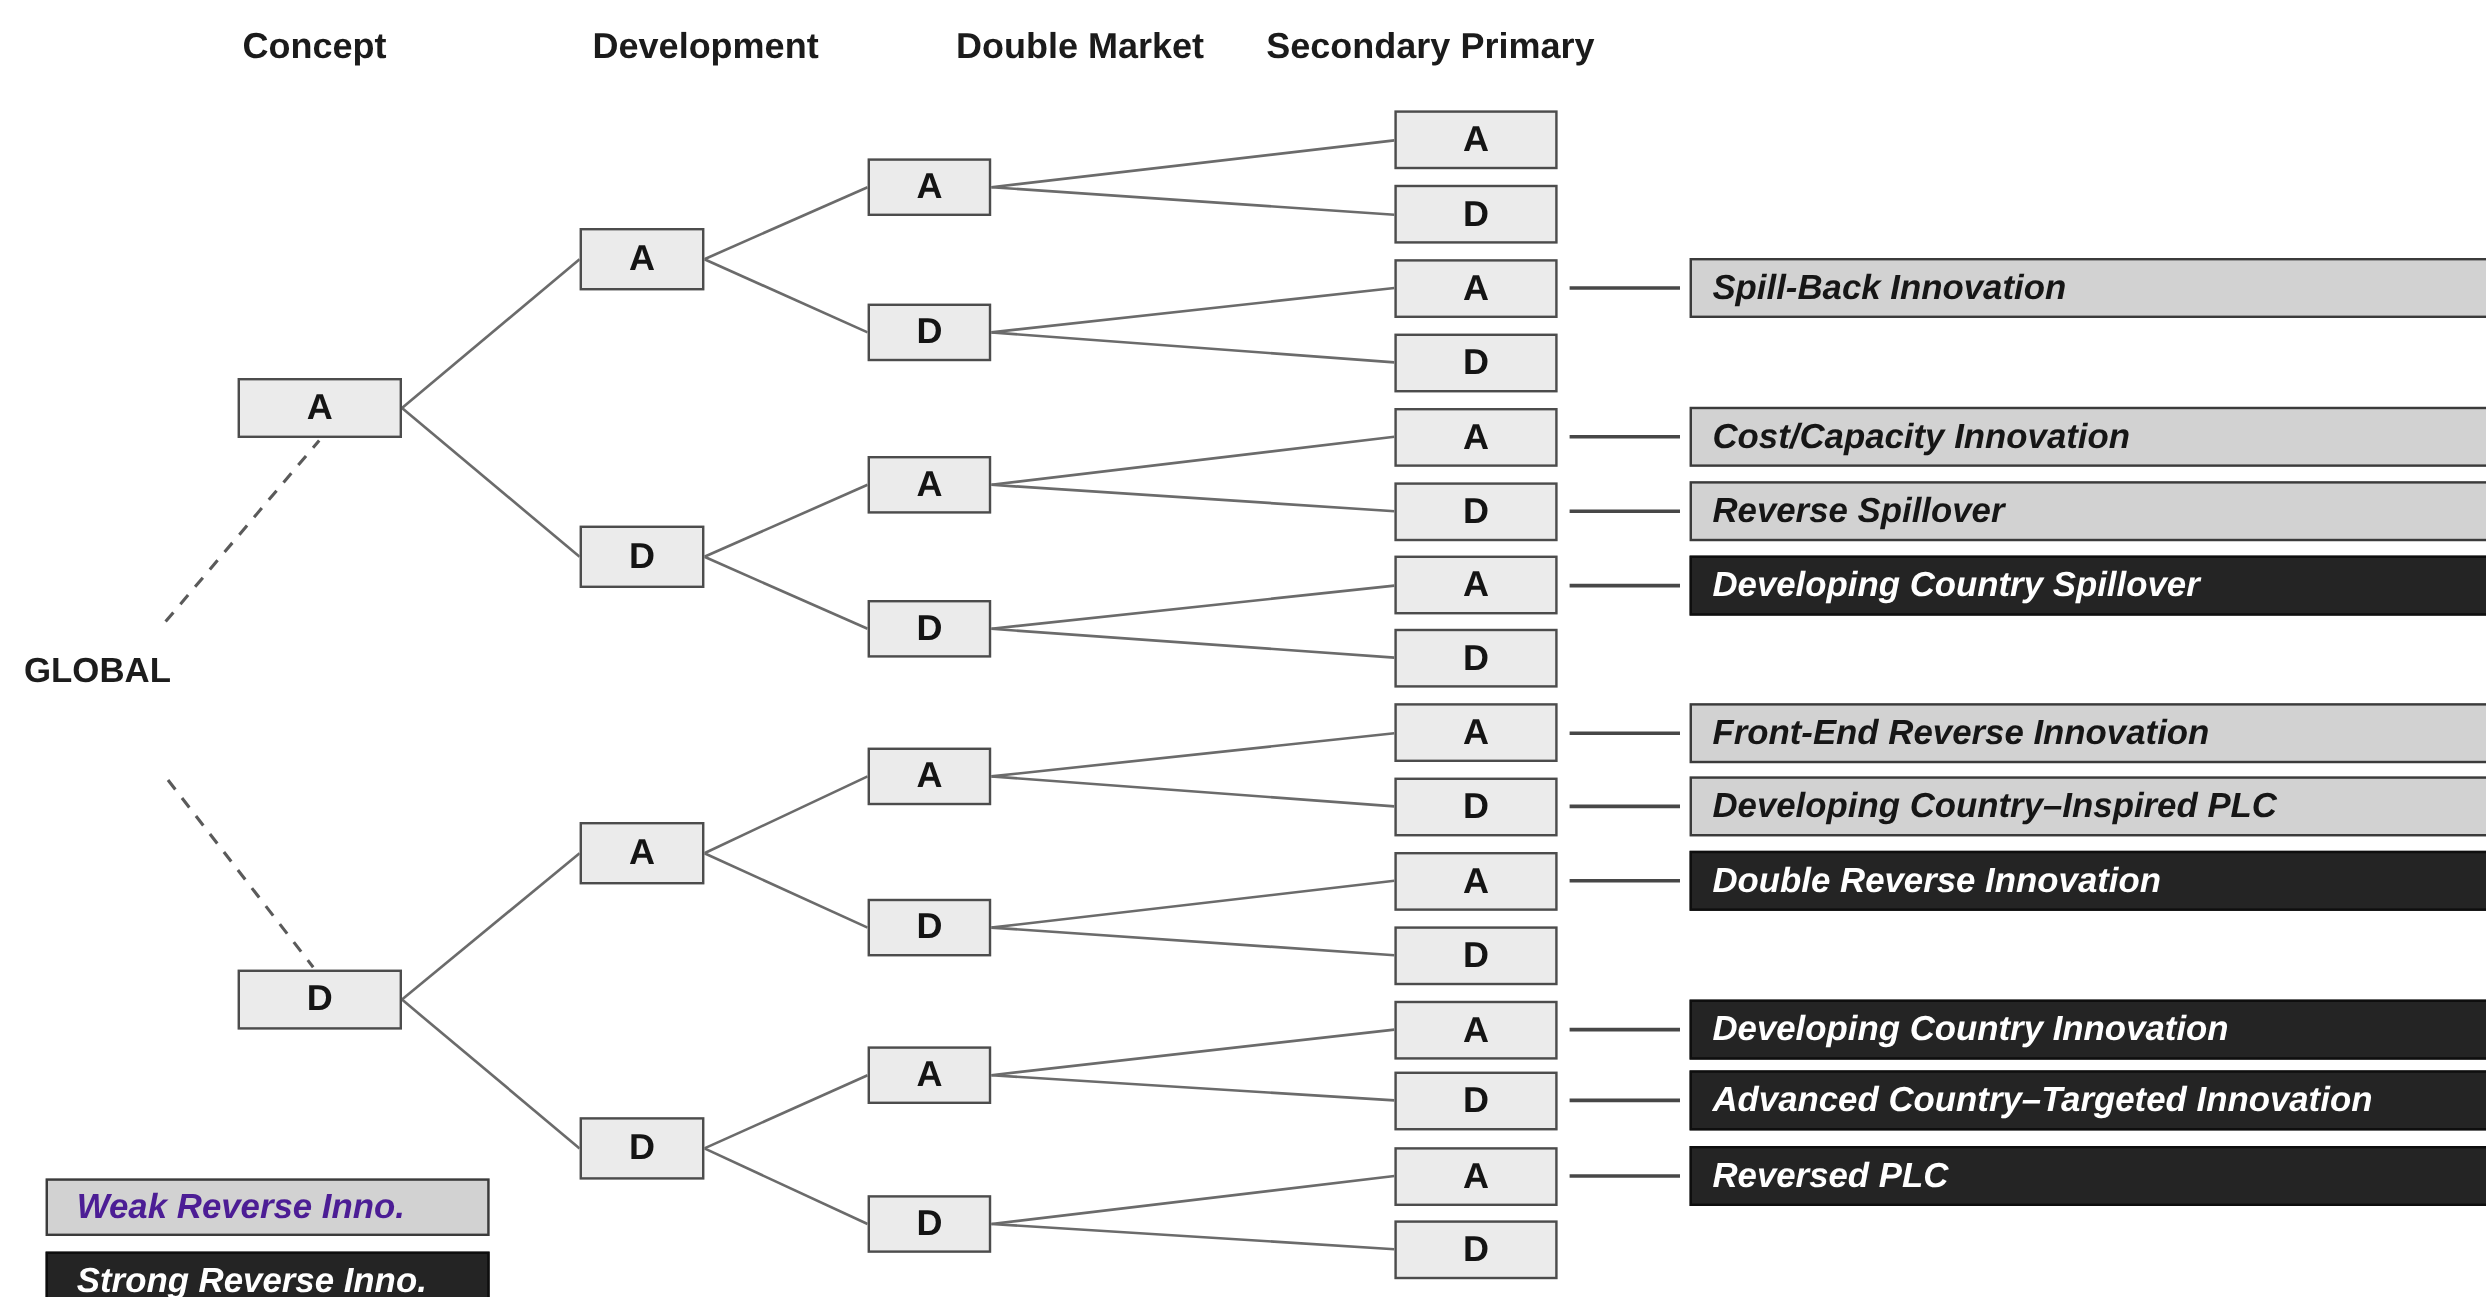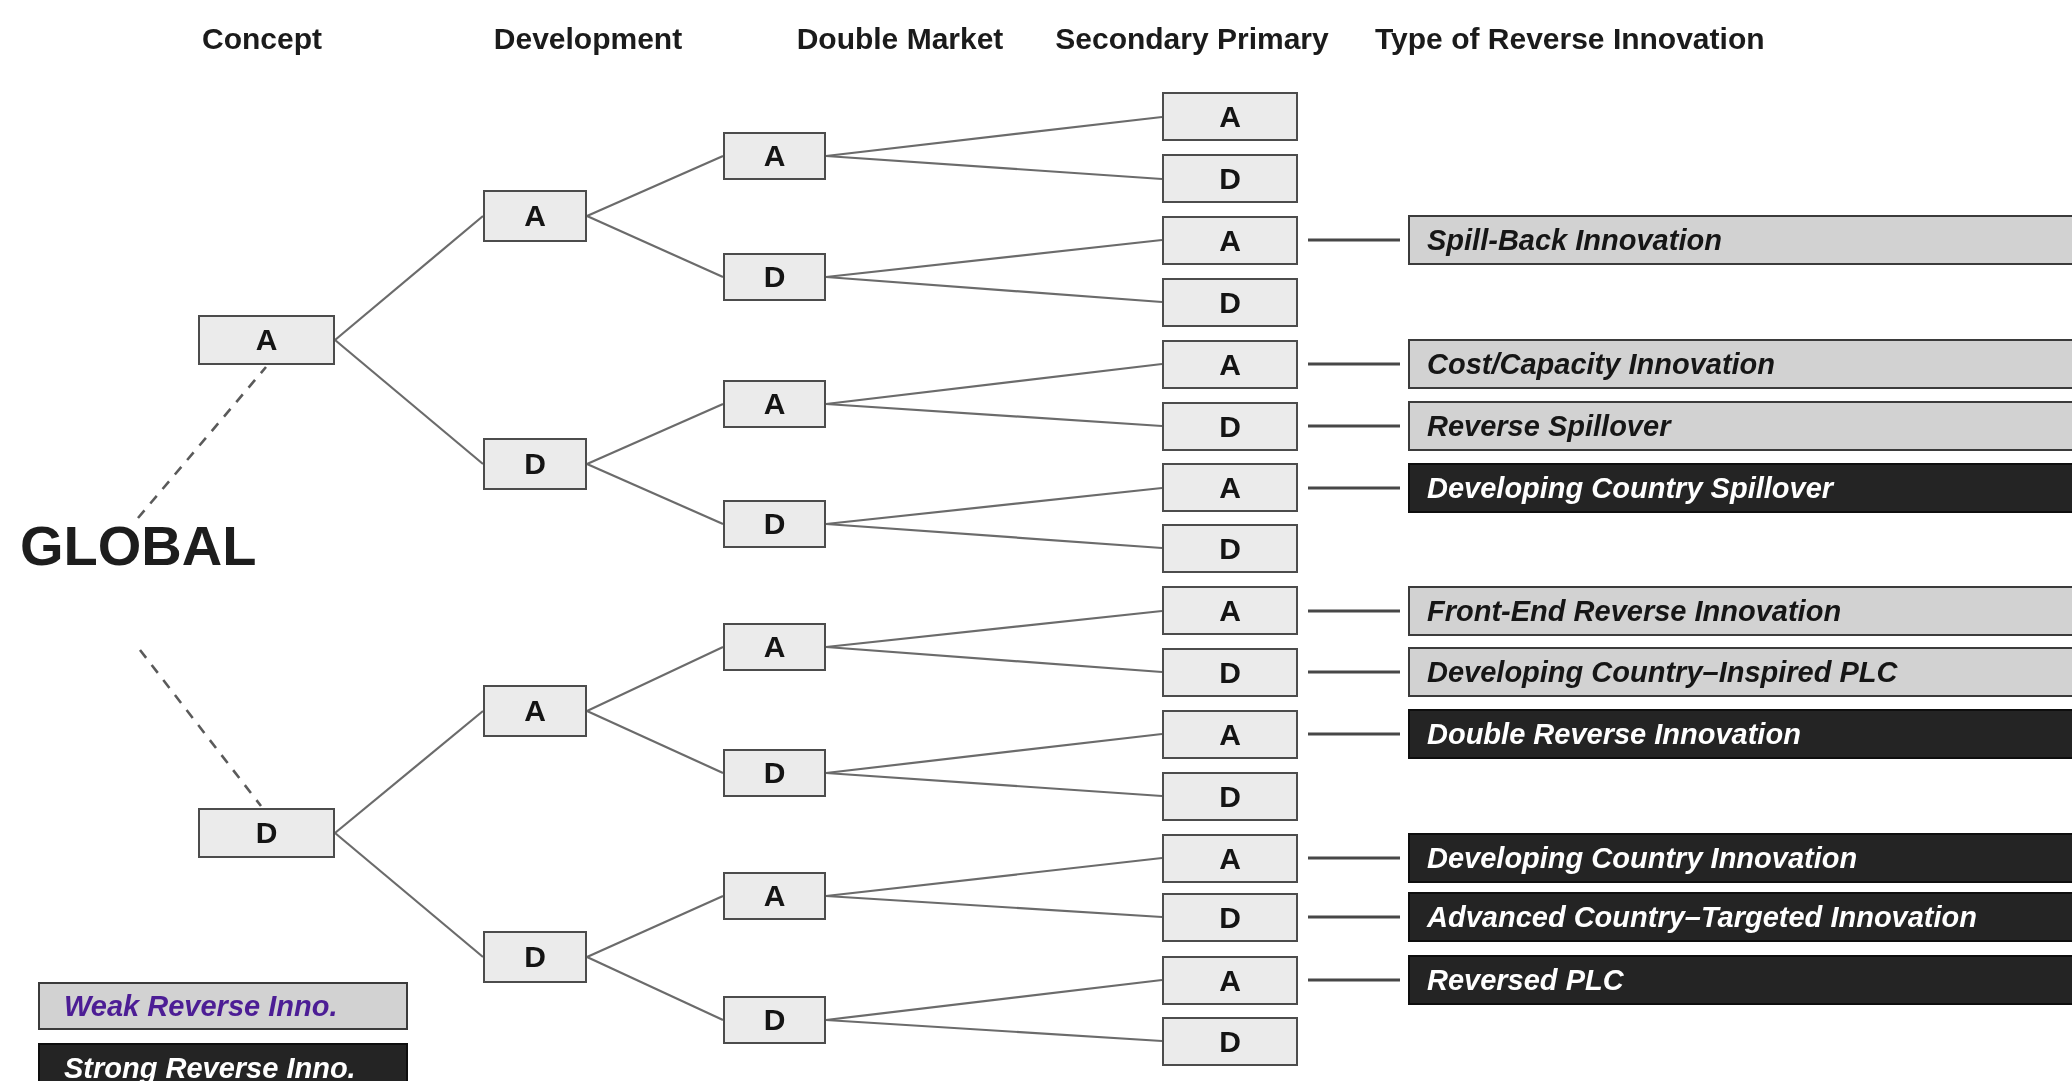--- a/index.html
+++ b/index.html
@@ -19,21 +19,21 @@
     font-weight:bold;font-size:30px;color:#141414;box-sizing:border-box;
   }
   .bar{
     position:absolute;left:1408px;width:668px;height:50px;
     display:flex;align-items:center;padding-left:17px;box-sizing:border-box;
     font-weight:bold;font-style:italic;font-size:29px;white-space:nowrap;
   }
   .bar.weak{background:#d2d2d2;border:2px solid #3b3b3b;color:#161616;}
   .bar.strong{background:#242424;border:2px solid #0e0e0e;color:#ffffff;}
   .root{
-    position:absolute;left:20px;top:517px;font-weight:bold;font-size:56px;
+    position:absolute;left:20px;top:531px;font-weight:bold;font-size:29px;
     line-height:57px;color:#1d1d1d;white-space:nowrap;
   }
   .legend-box{
     position:absolute;left:38px;width:370px;height:48px;
     display:flex;align-items:center;padding-left:24px;box-sizing:border-box;
     font-weight:bold;font-style:italic;font-size:29px;white-space:nowrap;
   }
   .legend-box.weak{background:#d2d2d2;border:2px solid #3b3b3b;color:#4c1d95;text-align:center;}
   .legend-box.strong{background:#242424;border:2px solid #0e0e0e;color:#ffffff;}
 </style>
@@ -93,21 +93,20 @@
     <g stroke="#5a5a5a" stroke-width="2.6" stroke-dasharray="10 9">
       <line x1="138" y1="518" x2="266" y2="367"></line>
       <line x1="140" y1="650" x2="261" y2="806"></line>
     </g>
   </svg>
 
   <div class="hdr center" style="left:262px;">Concept</div>
   <div class="hdr center" style="left:588px;">Development</div>
   <div class="hdr center" style="left:900px;">Double Market</div>
   <div class="hdr center" style="left:1192px;">Secondary Primary</div>
-  <div class="hdr" style="left:1375px;">Type of Reverse Innovation</div>
 
   <div class="root">
     <div>GLOBAL</div>
   </div>
 
   <div class="node" style="left:198px;top:315px;width:137px;height:50px;">A</div>
   <div class="node" style="left:198px;top:808px;width:137px;height:50px;">D</div>
 
   <div class="node" style="left:483px;top:190px;width:104px;height:52px;">A</div>
   <div class="node" style="left:483px;top:438px;width:104px;height:52px;">D</div>

